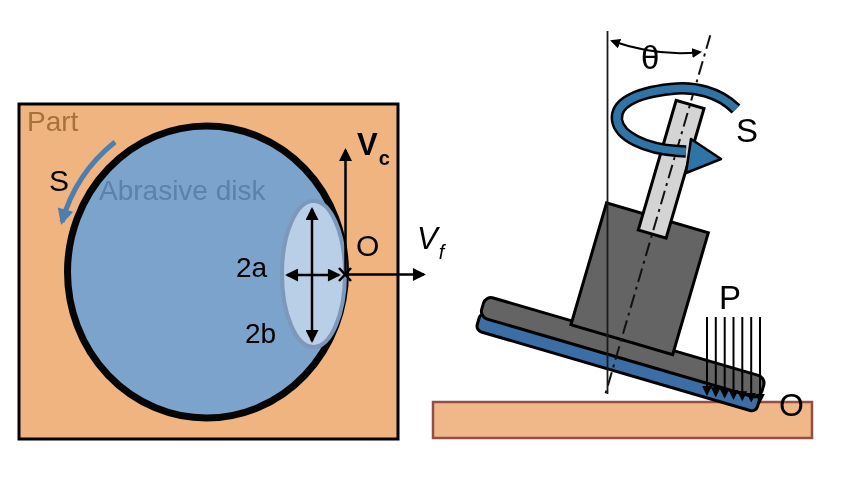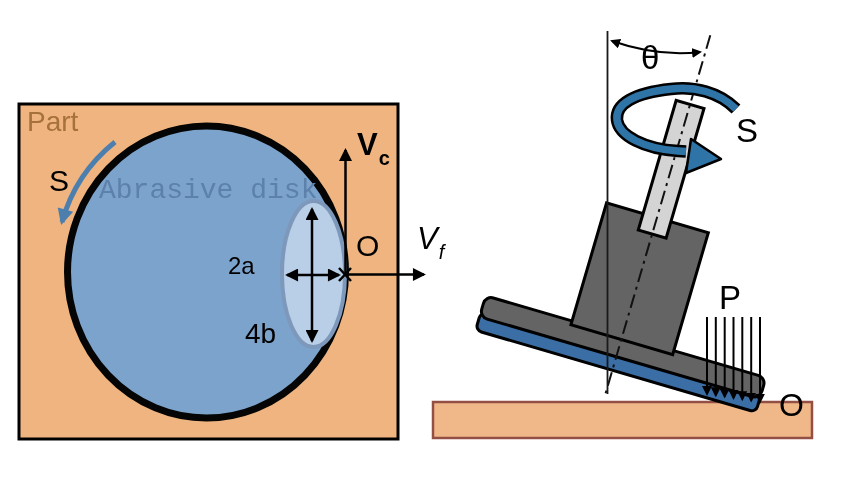--- a/index.html
+++ b/index.html
@@ -26,22 +26,22 @@
   .band-head{fill:var(--band-blue);stroke:#000;stroke-width:2.5;stroke-linejoin:round;}
   .parrow{stroke:#000;stroke-width:2;fill:none;}
   .workpiece{fill:var(--workpiece-fill);stroke:var(--workpiece-stroke);stroke-width:2.5;}
   .arc{stroke:#000;stroke-width:2;fill:none;}
 
   .mk-black{fill:#000;}
   .mk-blue{fill:var(--arrow-blue);}
 
   .t-part{left:27px;top:108px;font-size:28px;color:var(--part-text);}
   .t-sleft{left:49px;top:166px;font-size:30px;}
-  .t-disk{left:99px;top:177px;font-size:28px;color:var(--disk-text);font-family:Liberation Mono, monospace;}
-  .t-2a{left:228px;top:254px;font-size:24px;text-align:center;}
+  .t-disk{left:99px;top:177px;font-size:28px;color:var(--disk-text);}
+  .t-2a{left:236px;top:254px;font-size:28px;text-align:center;}
   .t-2b{left:245px;top:320px;font-size:28px;}
   .t-oleft{left:356px;top:231px;font-size:30px;}
   .t-vc{left:357px;top:129px;font-weight:bold;}
   .t-vf{left:417px;top:223px;font-style:italic;}
   .vmain{font-size:31px;}
   .vsub{font-size:20px;position:relative;top:10px;left:1px;}
   .t-theta{left:641px;top:41px;font-size:33px;}
   .t-sright{left:736px;top:114px;font-size:33px;}
   .t-p{left:719px;top:281px;font-size:33px;}
   .t-oright{left:779px;top:389px;font-size:32px;}
@@ -107,21 +107,21 @@
         <line x1="751.2" y1="317" x2="751.2" y2="400.5" class="parrow" marker-end="url(#mkS)"></line>
         <line x1="760" y1="317" x2="760" y2="401.8" class="parrow" marker-end="url(#mkS)"></line>
       </g>
     </g>
   </svg>
 
   <div class="lbl t-part">Part</div>
   <div class="lbl t-sleft">S</div>
   <div class="lbl t-disk">Abrasive disk</div>
   <div class="lbl t-2a">2a</div>
-  <div class="lbl t-2b">4b</div>
+  <div class="lbl t-2b">2b</div>
   <div class="lbl t-oleft">O</div>
 
   <div class="lbl t-vc">
     <span class="vmain">V</span><span class="vsub">c</span>
   </div>
   <div class="lbl t-vf">
     <span class="vmain">V</span><span class="vsub">f</span>
   </div>
 
   <div class="lbl t-theta">θ</div>

